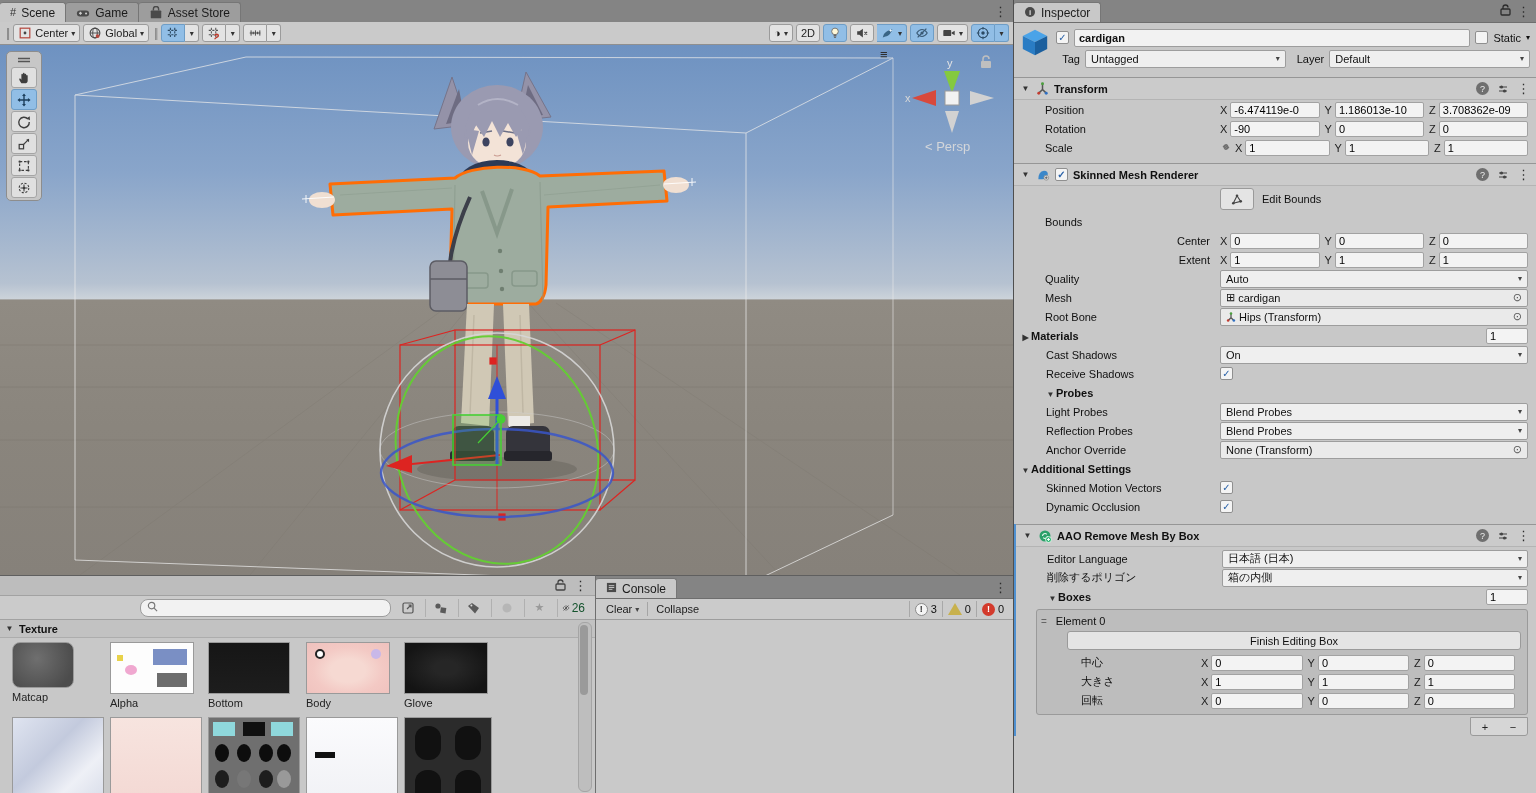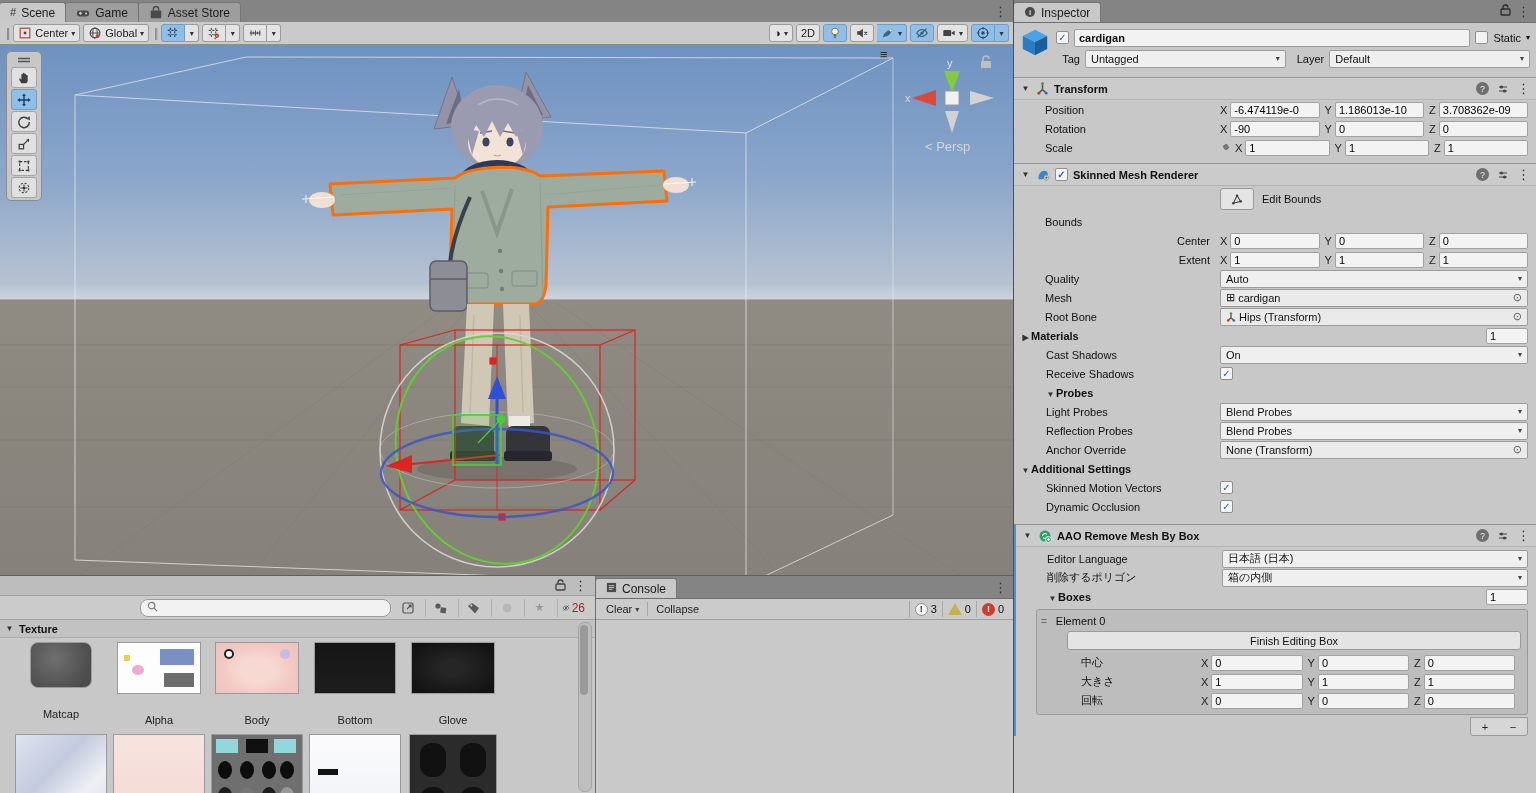--- a/index.html
+++ b/index.html
@@ -40,21 +40,21 @@
   
   #project{left:0;top:575px;width:595px;height:218px;background:#c8c8c8;border-top:1px solid #5f5f5f;box-sizing:border-box;overflow:hidden}
   #projhead{height:19px;background:#bdbdbd;border-bottom:1px solid #a2a2a2;display:flex;align-items:center;justify-content:flex-end;gap:8px;padding:0 8px}
   #projbar{height:23px;background:#cbcbcb;border-bottom:1px solid #a2a2a2;display:flex;align-items:center;padding:0 6px;gap:2px}
   #searchwrap{margin-left:134px;width:296px;height:16px;background:#f2f2f2;border:1px solid #9d9d9d;border-radius:8px;
               display:flex;align-items:center;padding:0 6px;gap:4px}
   #searchwrap input{border:none;background:transparent;outline:none;flex:1;font:inherit;font-size:11px}
   .pbtn{height:18px;min-width:22px;background:#cbcbcb;border-left:1px solid #b0b0b0;display:flex;align-items:center;justify-content:center;gap:2px;padding:0 4px;color:#555}
   #texhead{height:17px;background:#c2c2c2;border-bottom:1px solid #adadad;display:flex;align-items:center;gap:4px;padding:0 4px;font-weight:bold}
   .texgrid{display:flex;padding:4px 0 0 12px}
-  .texcell{width:98px;display:flex;flex-direction:column;align-items:center;gap:20px}
+  .texcell{width:98px;display:flex;flex-direction:column;align-items:flex-start;gap:3px}
   .thumb{border:1px solid #9a9a9a;box-sizing:border-box}
   .tlabel{font-size:11px;color:#222}
   #projscroll{position:absolute;right:3px;top:46px;width:12px;height:168px;background:#bebebe;border:1px solid #a5a5a5;border-radius:6px}
   #projscroll .sthumb{position:absolute;left:1px;top:2px;width:8px;height:70px;background:#9a9a9a;border-radius:4px}
   
   .t-matcap{width:62px;height:46px;border-radius:8px;background:radial-gradient(circle at 40% 35%,#6f6f6f,#4c4c4c 80%)}
   .t-alpha{width:84px;height:52px;background:
      linear-gradient(#fdfdfd,#fdfdfd);position:relative}
   .t-alpha:before{content:"";position:absolute;right:6px;top:6px;width:34px;height:16px;background:#7a8fc4}
   .t-alpha:after{content:"";position:absolute;right:6px;bottom:6px;width:30px;height:14px;background:#6d6d6d}
@@ -519,46 +519,46 @@
       </div>
     <div class="pbtn">
         <span style="color:#9a9a9a">★</span>
       </div>
     <div class="pbtn">
       <svg width="14" height="12" viewBox="0 0 16 14">
           <path d="M2 7c1.8-2.6 4-4 6-4s4.2 1.4 6 4c-1.8 2.6-4 4-6 4S3.8 9.6 2 7z" fill="none" stroke="#444" stroke-width="1.2"></path>
           <circle cx="8" cy="7" r="1.8" fill="#444"></circle>
           <line x1="3" y1="12" x2="13" y2="2" stroke="#444" stroke-width="1.4"></line>
         </svg>
-      <span style="color:#b91c1c;font-size:12px">26</span>
+      <span style="color:#14532d;font-size:12px">26</span>
     </div>
   </div>
   <div id="texhead">
     <span class="fold">▼</span>
     <span>Texture</span>
   </div>
   <div class="texgrid">
     <div class="texcell">
       <div class="thumb t-matcap"></div>
       <span class="tlabel">Matcap</span>
     </div>
     <div class="texcell">
       <div class="thumb t-alpha">
           <span class="dot1"></span>
           <span class="dot2"></span>
         </div>
       <span class="tlabel">Alpha</span>
     </div>
     <div class="texcell">
+      <div class="thumb t-bottom"></div>
+      <span class="tlabel">Bottom</span>
+    </div>
+    <div class="texcell">
       <div class="thumb t-body"></div>
       <span class="tlabel">Body</span>
-    </div>
-    <div class="texcell">
-      <div class="thumb t-bottom"></div>
-      <span class="tlabel">Bottom</span>
     </div>
     <div class="texcell">
       <div class="thumb t-glove"></div>
       <span class="tlabel">Glove</span>
     </div>
   </div>
   <div class="texgrid" style="padding-top:8px">
     <div class="texcell">
         <div class="thumb t-hair"></div>
       </div>

